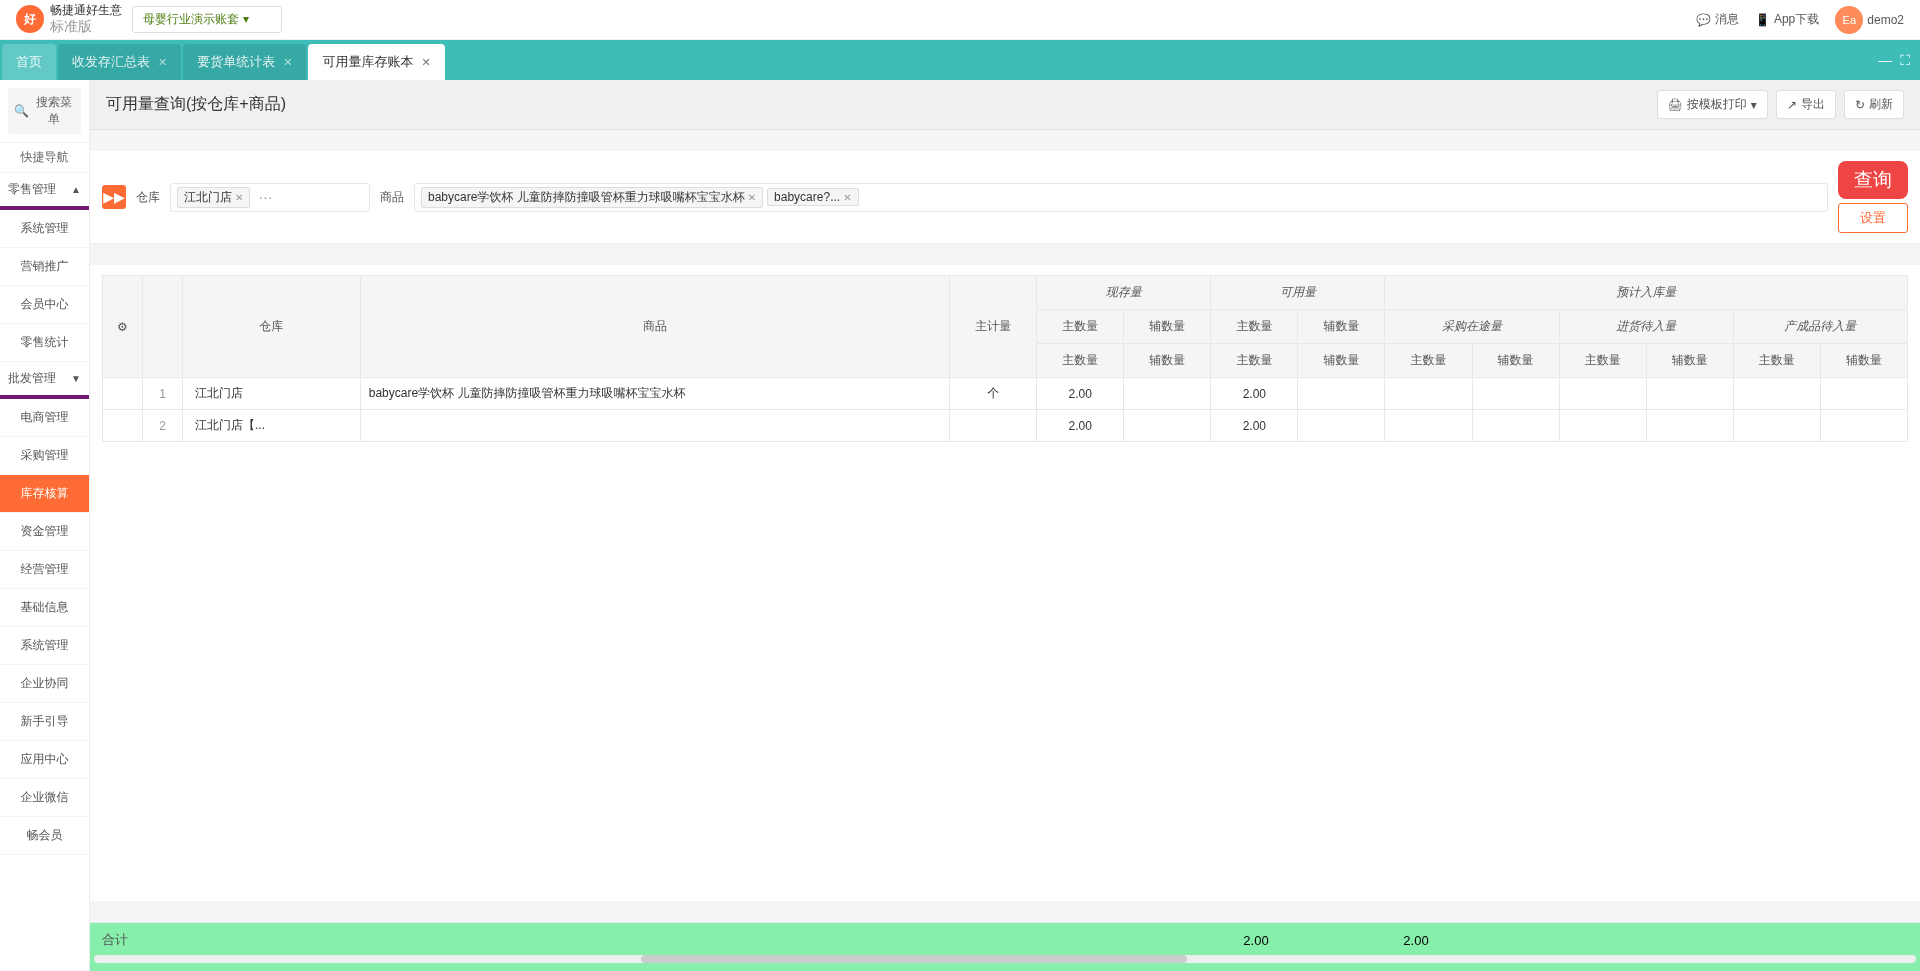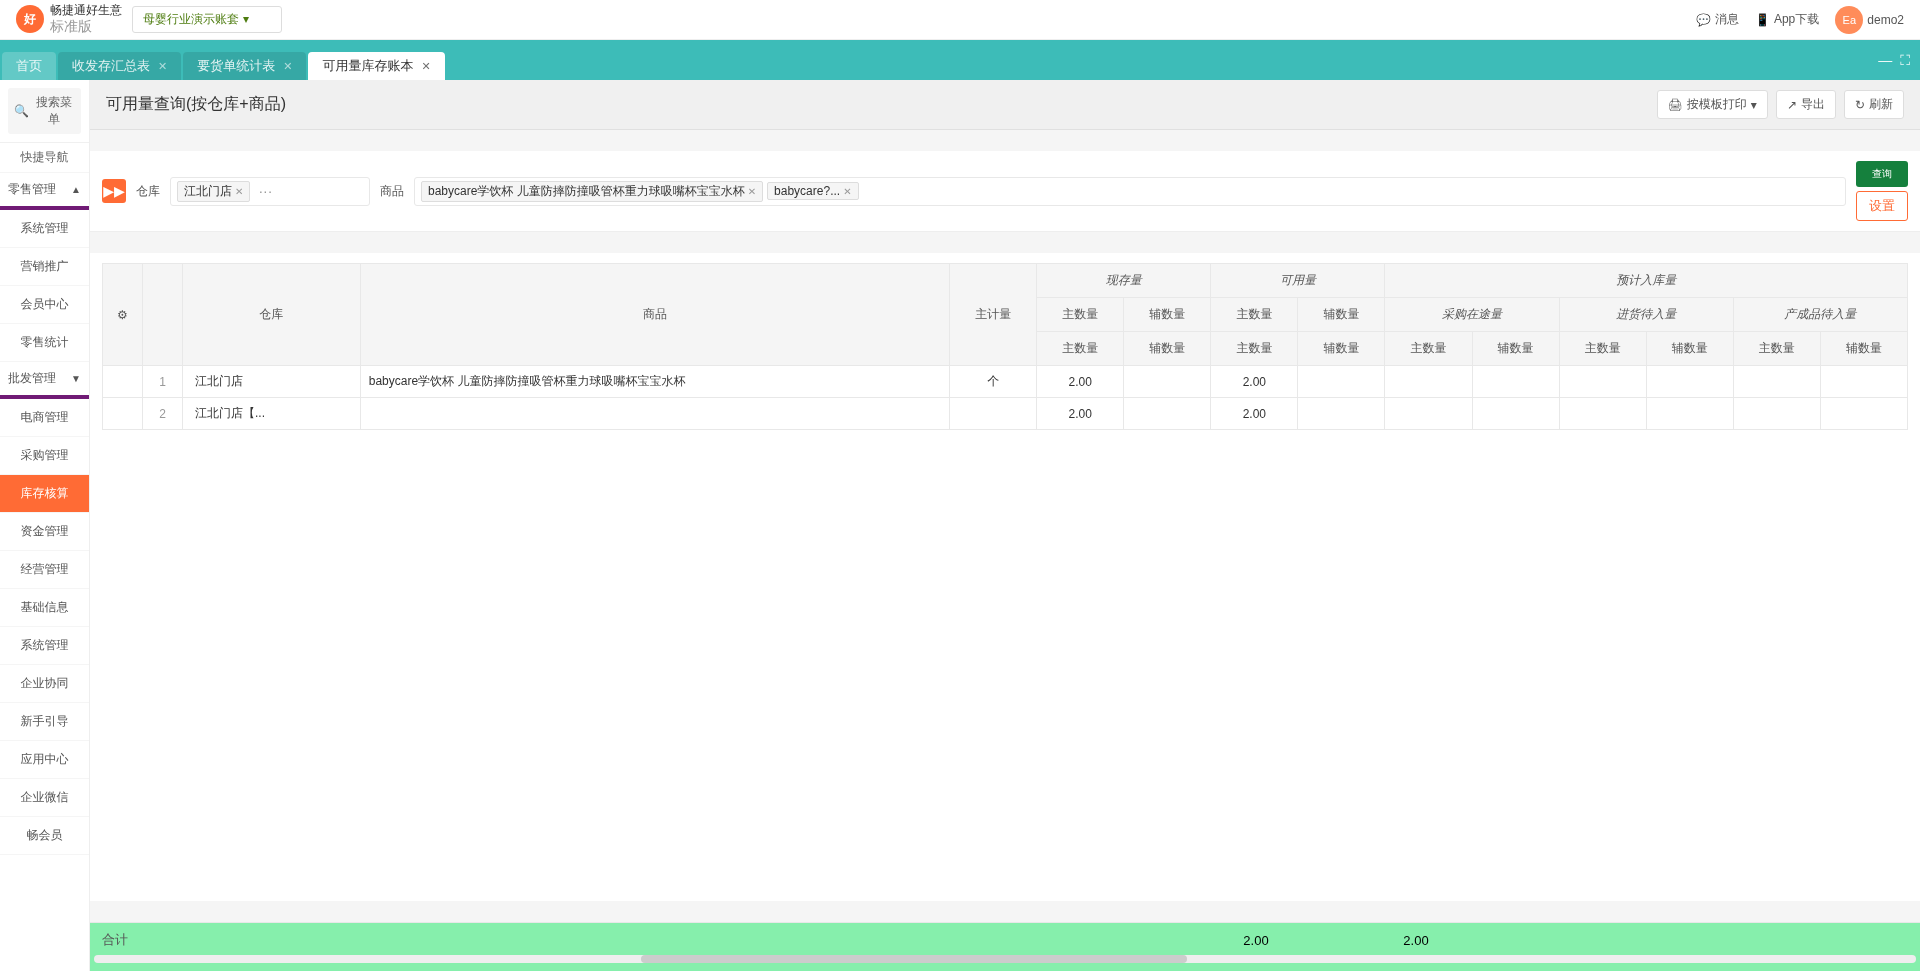--- a/index.html
+++ b/index.html
@@ -12,21 +12,21 @@
     .logo-icon { width: 28px; height: 28px; background: #ff6b35; border-radius: 50%; display: flex; align-items: center; justify-content: center; color: white; font-size: 12px; font-weight: bold; }
     .logo-text { font-size: 12px; color: #333; line-height: 1.2; }
     .logo-sub { font-size: 14px; color: #999; }
     .industry-select { display: flex; align-items: center; gap: 4px; padding: 4px 10px; border: 1px solid #ddd; border-radius: 3px; cursor: pointer; color: #4d7c0f; font-size: 12px; min-width: 150px; }
     .top-bar-right { display: flex; align-items: center; gap: 16px; }
     .top-bar-btn { display: flex; align-items: center; gap: 4px; color: #555; font-size: 12px; cursor: pointer; }
     .avatar { width: 28px; height: 28px; background: #ff8c5a; border-radius: 50%; display: flex; align-items: center; justify-content: center; color: white; font-size: 11px; }
 
     
     .nav-tabs { height: 40px; background: #3dbcb8; display: flex; align-items: flex-end; padding: 0 0 0 0; flex-shrink: 0; }
-    .nav-tab { height: 28px; padding: 0 14px; display: flex; align-items: center; gap: 6px; font-size: 13px; cursor: pointer; color: rgba(255,255,255,0.85); background: rgba(0,0,0,0.1); border-radius: 4px 4px 0 0; margin-left: 2px; }
+    .nav-tab { height: 36px; padding: 0 14px; display: flex; align-items: center; gap: 6px; font-size: 13px; cursor: pointer; color: rgba(255,255,255,0.85); background: rgba(0,0,0,0.1); border-radius: 4px 4px 0 0; margin-left: 2px; }
     .nav-tab.home { background: rgba(255,255,255,0.2); }
     .nav-tab.active { background: #fff; color: #333; }
     .nav-tab .close-x { font-size: 11px; color: inherit; opacity: 0.7; margin-left: 2px; }
     .nav-tab-spacer { flex: 1; }
     .nav-tab-actions { display: flex; align-items: center; height: 40px; padding: 0 10px; gap: 8px; color: rgba(255,255,255,0.9); }
 
     
     .main-layout { display: flex; flex: 1; overflow: hidden; }
 
     
@@ -52,21 +52,21 @@
 
     
     .filter-bar { background: #fff; padding: 10px 12px; display: flex; align-items: center; gap: 10px; border-bottom: 1px solid #eee; flex-shrink: 0; }
     .expand-btn { width: 24px; height: 24px; background: #ff6b35; color: white; border: none; border-radius: 3px; cursor: pointer; font-size: 14px; display: flex; align-items: center; justify-content: center; flex-shrink: 0; }
     .filter-label { font-size: 12px; color: #555; white-space: nowrap; }
     .filter-tags { display: flex; align-items: center; gap: 4px; flex-wrap: wrap; border: 1px solid #e8e8e8; border-radius: 3px; padding: 3px 6px; min-width: 200px; background: #fff; }
     .filter-tag { display: flex; align-items: center; gap: 3px; background: #f5f5f5; border: 1px solid #ddd; border-radius: 2px; padding: 1px 6px; font-size: 12px; color: #333; }
     .filter-tag .tag-x { color: #999; cursor: pointer; font-size: 10px; }
     .filter-dots { color: #999; font-size: 14px; cursor: pointer; padding: 0 4px; }
     .filter-product-tags { display: flex; align-items: center; gap: 4px; flex-wrap: wrap; border: 1px solid #e8e8e8; border-radius: 3px; padding: 3px 6px; flex: 1; background: #fff; }
-    .query-btn { padding: 6px 16px; background: #15803d; color: white; border: none; border-radius: 3px; cursor: pointer; font-size: 10px; }
+    .query-btn { padding: 6px 16px; background: #ef4444; color: white; border: none; border-radius: 8px; cursor: pointer; font-size: 19px; }
     .settings-btn { padding: 5px 4px; background: #fff; color: #ff6b35; border: 1px solid #ff6b35; border-radius: 3px; cursor: pointer; font-size: 13px; }
     .right-btns { display: flex; flex-direction: column; gap: 4px; flex-shrink: 0; }
 
     
     .table-area { flex: 1; overflow: auto; padding: 10px 12px; background: #fff; }
     .data-table { width: 100%; border-collapse: collapse; font-size: 12px; }
     .data-table th { background: #f5f5f5; border: 1px solid #e8e8e8; padding: 8px 6px; text-align: center; color: #555; font-weight: normal; white-space: nowrap; }
     .data-table td { border: 1px solid #e8e8e8; padding: 7px 6px; text-align: center; color: #333; background: #fff; }
     .data-table .row-num { color: #999; width: 40px; }
     .data-table .col-warehouse { text-align: left; padding-left: 12px; min-width: 100px; }

